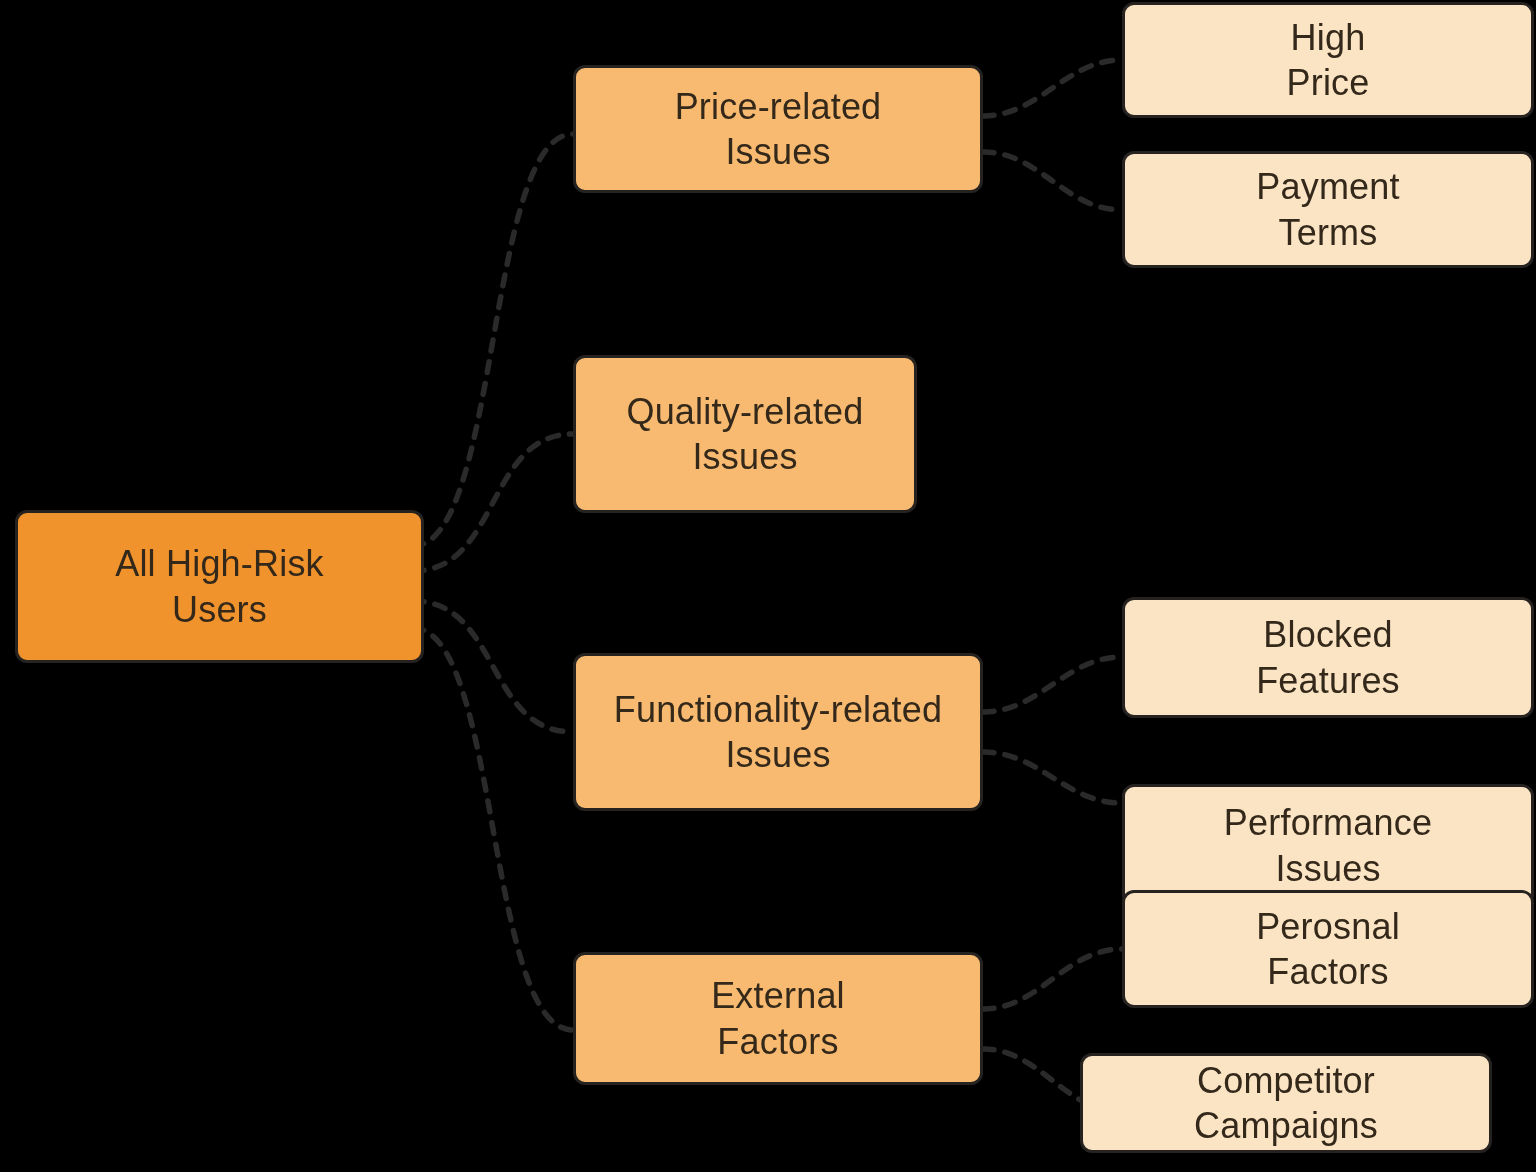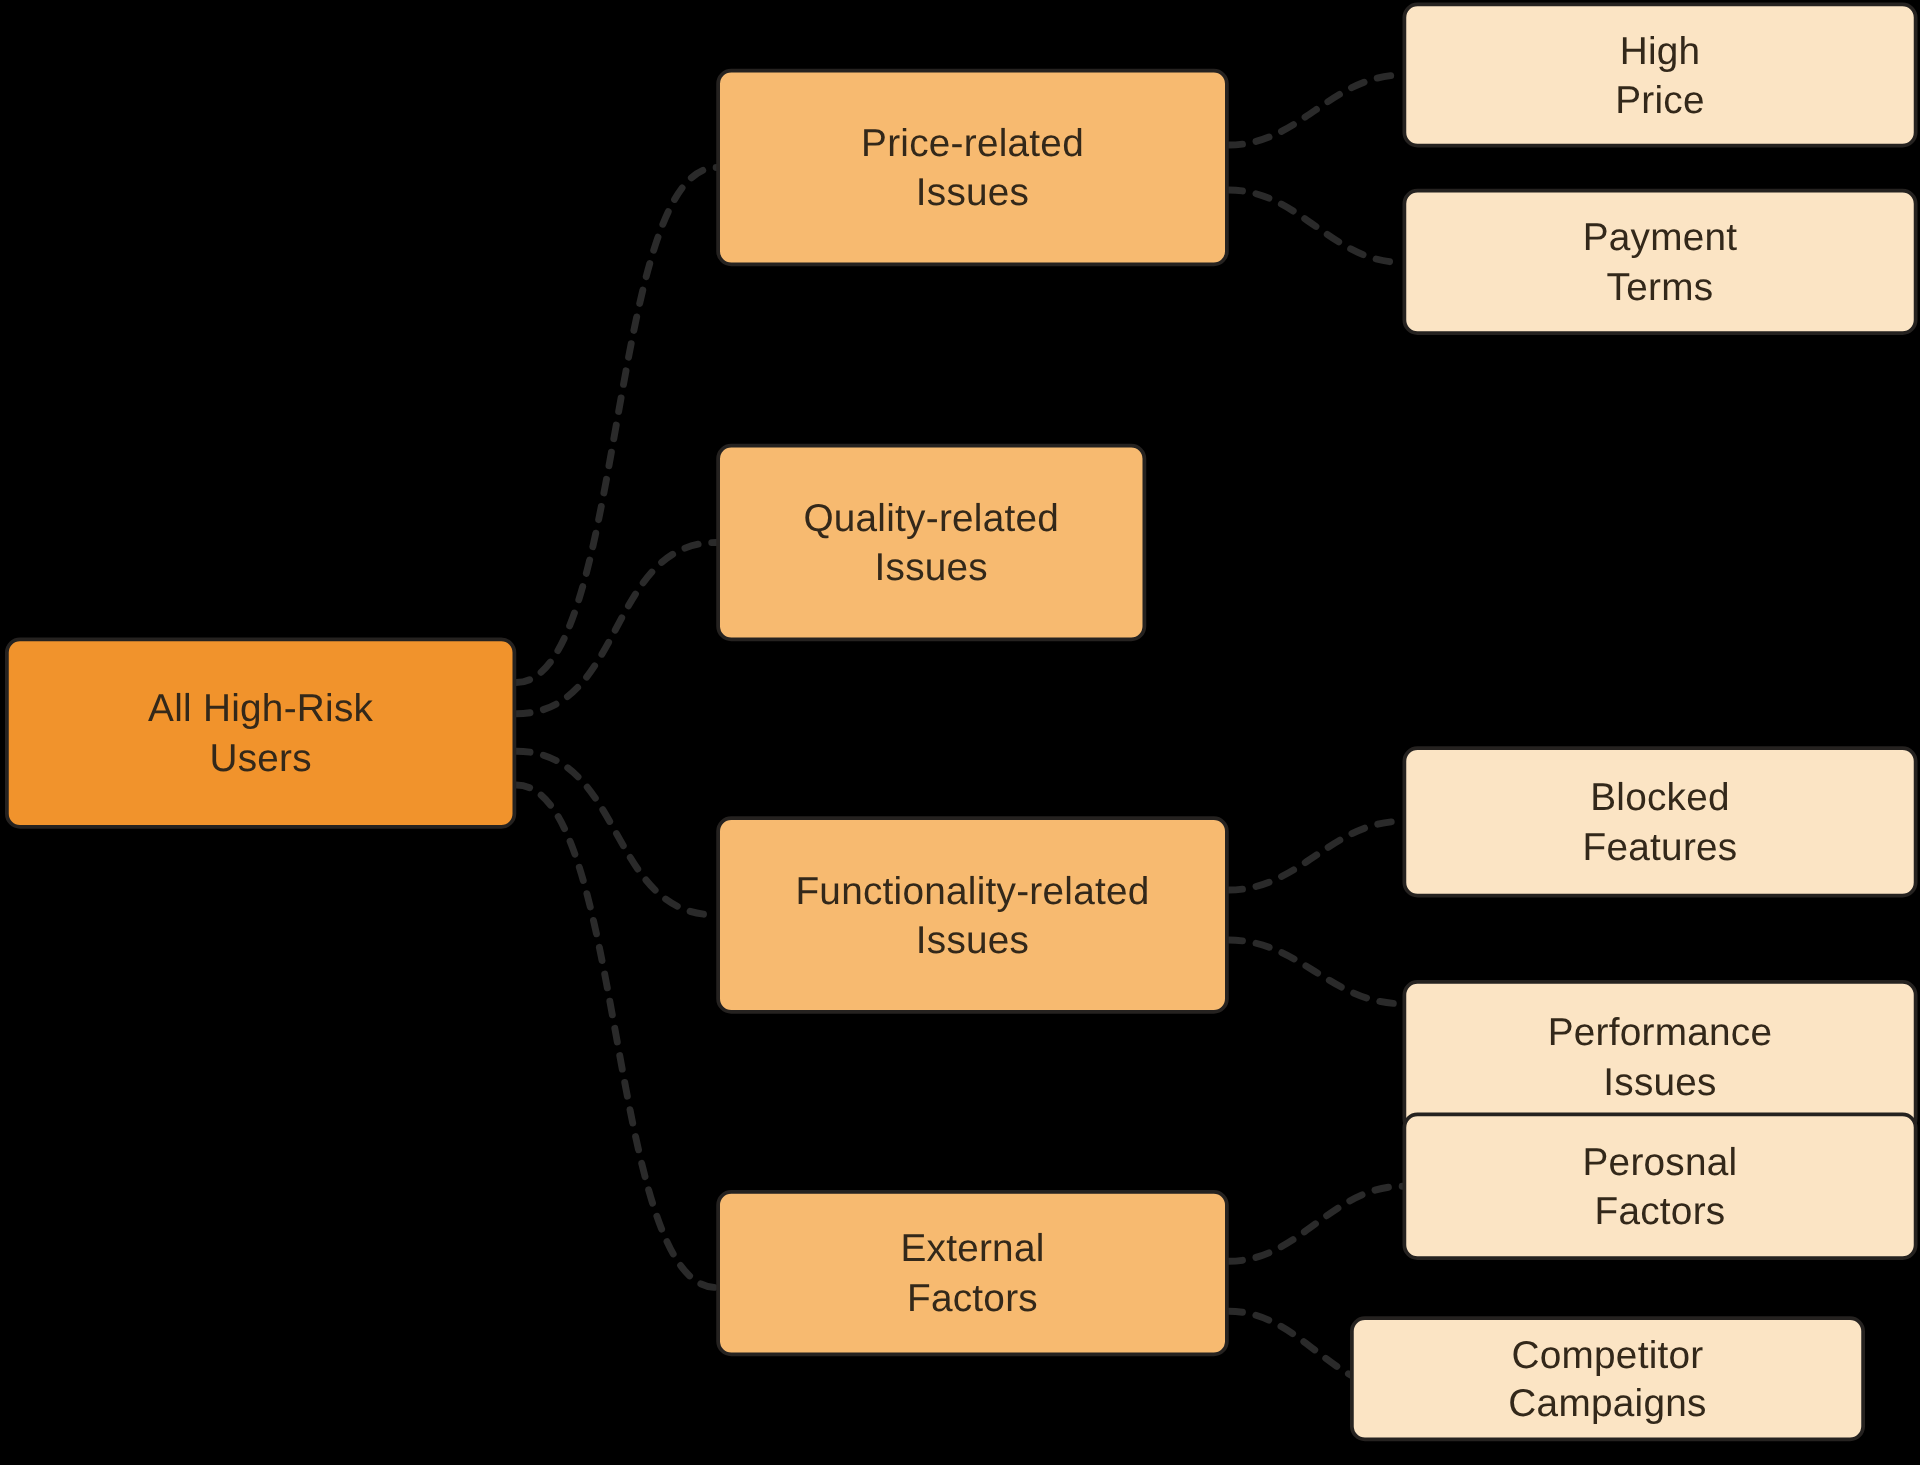--- a/index.html
+++ b/index.html
@@ -39,26 +39,26 @@
     position:absolute;
     box-sizing:border-box;
     border:3px solid var(--node-border);
     border-radius:12px;
     display:flex;
     flex-direction:column;
     align-items:center;
     justify-content:center;
     text-align:center;
     color:var(--node-text);
-    font-size:31px;
+    font-size:36px;
     line-height:1.26;
     letter-spacing:0.2px;
   }
   .node .l{display:block;}
-  .node.root{background:var(--root-fill);}
+  .node.root{background:var(--root-fill);margin-left:11px;}
   .node.branch{background:var(--branch-fill);}
   .node.leaf{background:var(--leaf-fill);}
 </style>
 </head>
 <body>
 
 <div class="canvas">
 
   <svg class="edges" viewBox="0 0 1536 1172" xmlns="http://www.w3.org/2000/svg">
     <path d="M 413 546 C 500 546 486 134 573 134"></path>
@@ -71,21 +71,21 @@
     <path d="M 983 752 C 1040 752 1065 803 1122 803"></path>
     <path d="M 983 1009 C 1040 1009 1065 949 1122 949"></path>
     <path d="M 983 1049 C 1040 1049 1065 1112 1122 1112"></path>
   </svg>
 
   <div class="node root" style="left:4px;top:510px;width:409px;height:153px">
     <span class="l">All High-Risk</span>
     <span class="l">Users</span>
   </div>
 
-  <div class="node branch" style="left:573px;top:55px;width:410px;height:158px">
+  <div class="node branch" style="left:573px;top:65px;width:410px;height:128px">
     <span class="l">Price-related</span>
     <span class="l">Issues</span>
   </div>
 
   <div class="node branch" style="left:573px;top:355px;width:344px;height:158px">
     <span class="l">Quality-related</span>
     <span class="l">Issues</span>
   </div>
 
   <div class="node branch" style="left:573px;top:653px;width:410px;height:158px">

